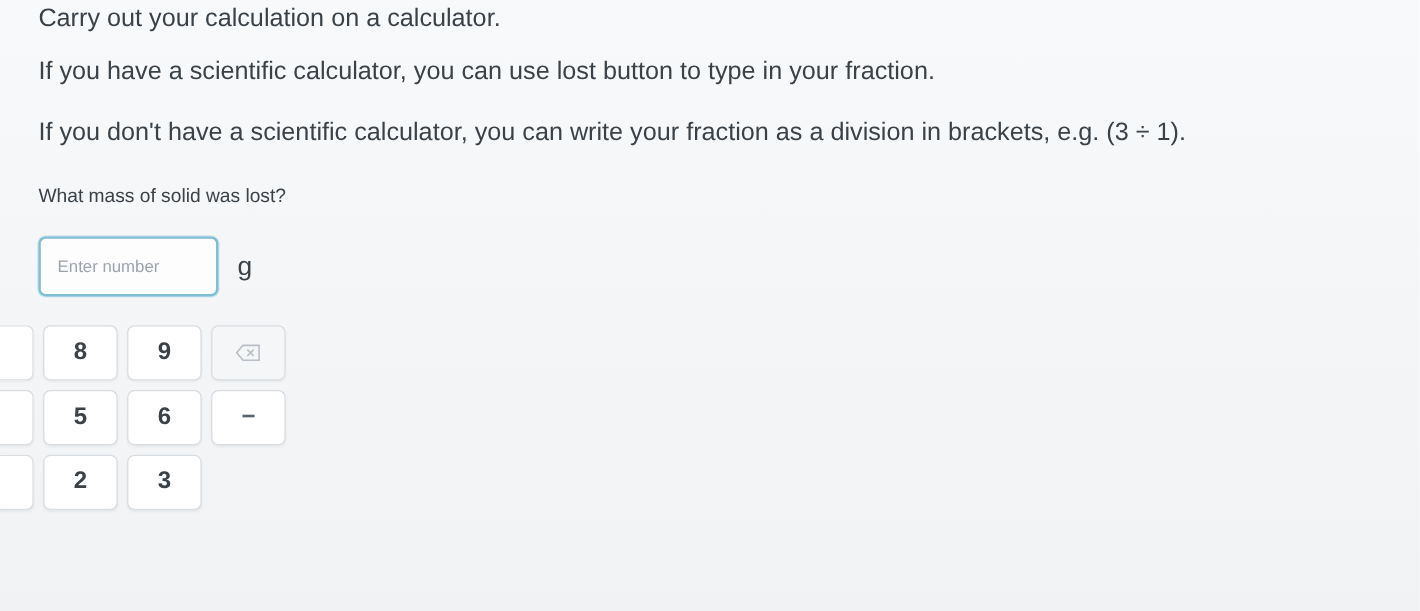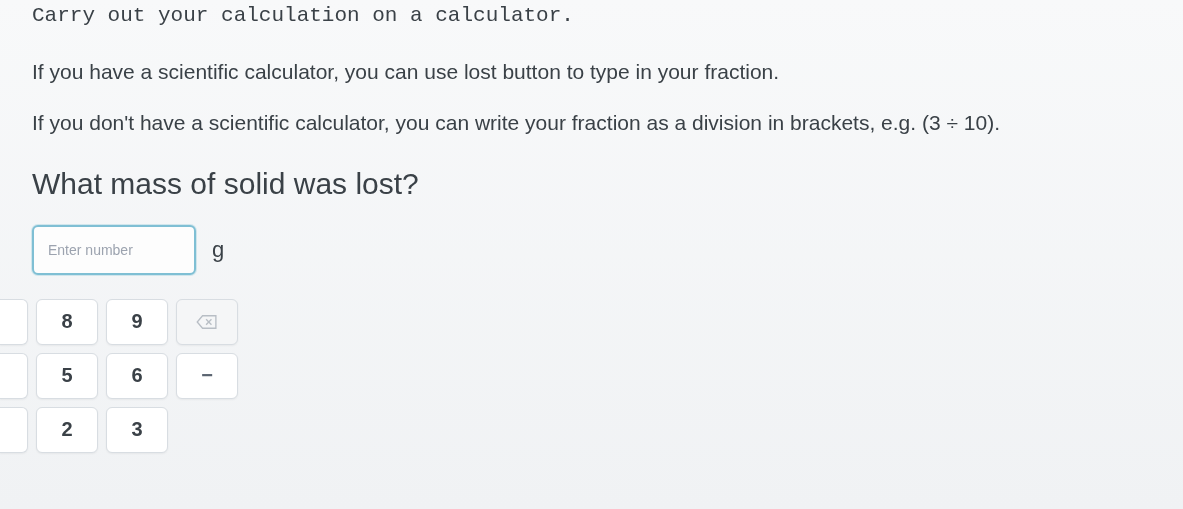--- a/index.html
+++ b/index.html
@@ -18,37 +18,36 @@
       overflow: hidden;
     }
     .instruction-text {
       font-size: 21px;
       line-height: 1.5;
       color: #3a4147;
       margin-bottom: 20px;
     }
     .instruction-text.first {
       margin-top: 0;
-      margin-bottom: 24px;
-      font-family: Liberation Mono, monospace;
+      margin-bottom: 12px;
     }
     .question {
-      font-size: 30px;
+      font-size: 16px;
       color: #3a4147;
       margin-top: 28px;
       margin-bottom: 24px;
     }
     .input-row {
       display: flex;
       align-items: center;
       gap: 16px;
       margin-bottom: 24px;
     }
     .number-input {
-      width: 164px;
+      width: 150px;
       height: 50px;
       border: 2px solid #7fbfd4;
       border-radius: 6px;
       background: #fdfdfd;
       padding: 0 14px;
       font-size: 14px;
       color: #9ca3af;
       outline: none;
       box-shadow: 0 0 0 1px rgba(127,191,212,0.3);
     }
@@ -104,21 +103,21 @@
       height: 16px;
     }
   </style>
 </head>
 <body>
 
 <p class="instruction-text first">Carry out your calculation on a calculator.</p>
 
 <p class="instruction-text">If you have a scientific calculator, you can use lost button to type in your fraction.</p>
 
-<p class="instruction-text">If you don't have a scientific calculator, you can write your fraction as a division in brackets, e.g. (3 ÷ 10).</p>
+<p class="instruction-text">If you don't have a scientific calculator, you can write your fraction as a division in brackets, e.g. (3 ÷ 1).</p>
 
 <p class="question">What mass of solid was lost?</p>
 
 <div class="input-row">
   <input type="text" class="number-input" placeholder="Enter number" style="">
   <span class="unit-label">g</span>
 </div>
 
 <div class="keypad">
   <div class="keypad-row">

